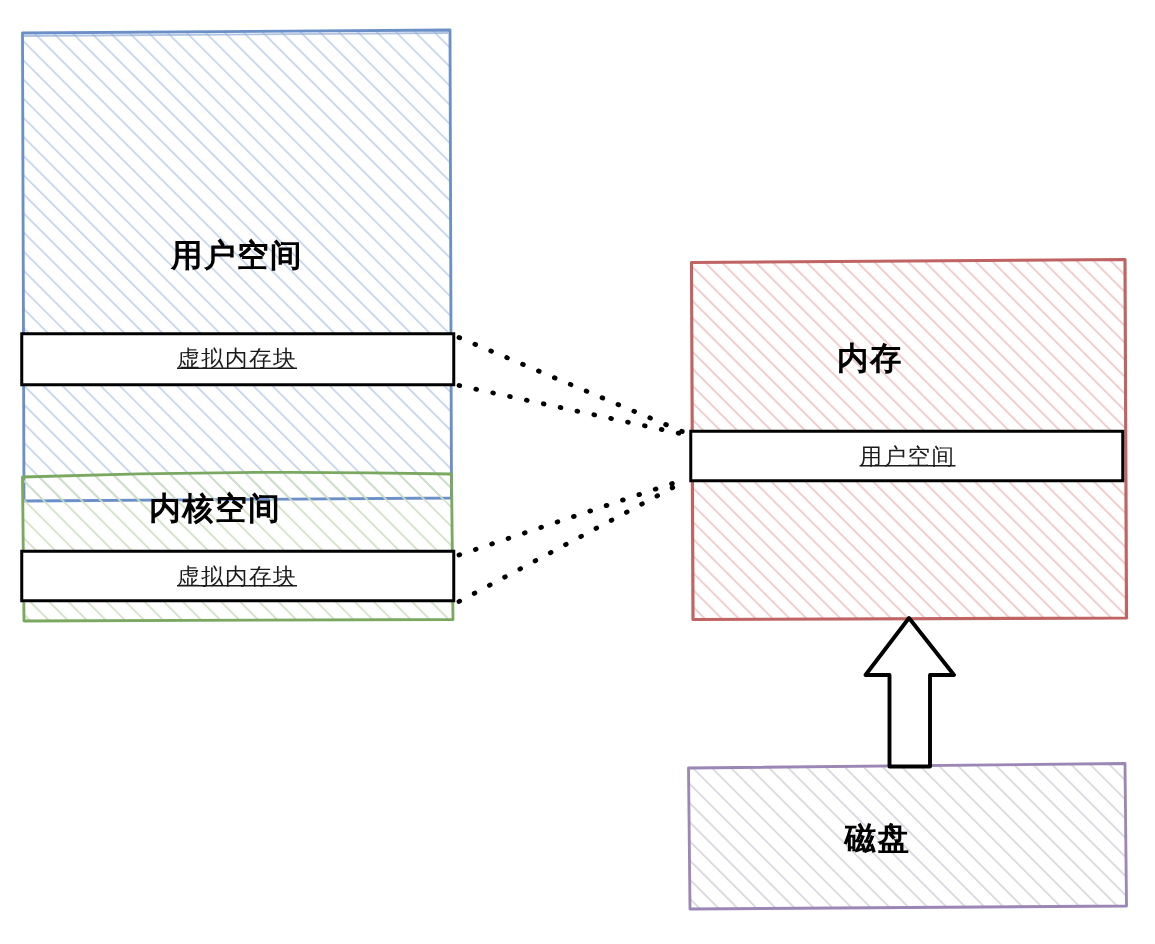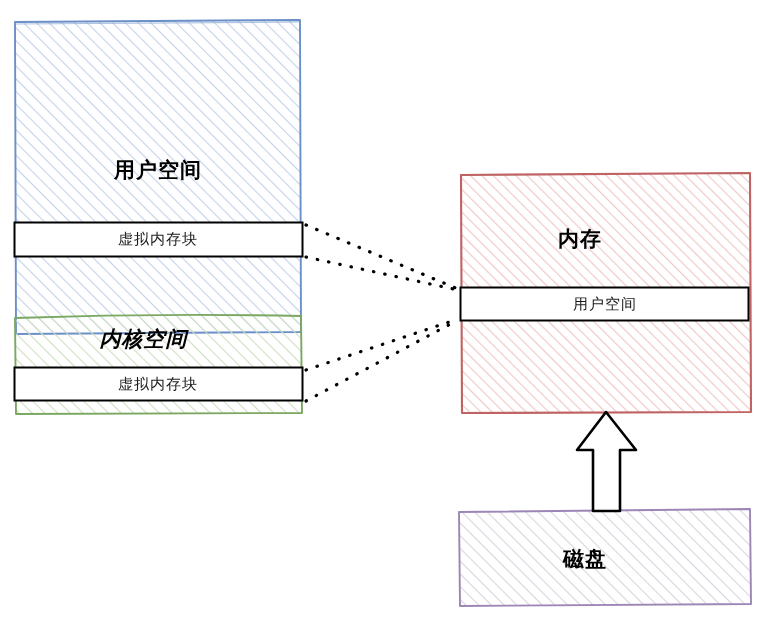--- a/index.html
+++ b/index.html
@@ -32,20 +32,21 @@
     letter-spacing: 1px;
   }
   .label-heading {
     font-weight: bold;
     font-size: 21px;
   }
   .label-sub {
     font-weight: normal;
     font-size: 15px;
     color: #1a1a1a;
+    text-decoration: underline;
   }
   .watermark {
     position: absolute;
     font-size: 14px;
     color: #b9b2c6;
     opacity: 0.85;
     white-space: nowrap;
     letter-spacing: 0.5px;
   }
 </style>
@@ -112,21 +113,21 @@
 
     <g>
       <path d="M606,412 L636,450 L620,450 L620,511 L593,511 L593,450 L577,450 Z" fill="#ffffff" stroke="#000000" stroke-width="2.6" stroke-linejoin="round"></path>
     </g>
   </svg>
 
   <div class="box-label label-heading" style="left:15px; top:120px; width:286px;margin-top:36px;">用户空间</div>
 
   <div class="box-label label-sub" style="left:15px; top:230px; width:286px;">虚拟内存块</div>
 
-  <div class="box-label label-heading" style="left:15px; top:325px; width:257px;font-style:italic;">内核空间</div>
+  <div class="box-label label-heading" style="left:15px; top:325px; width:257px;">内核空间</div>
 
   <div class="box-label label-sub" style="left:15px; top:375px; width:286px;">虚拟内存块</div>
 
   <div class="box-label label-heading" style="left:461px; top:225px; width:238px;">内存</div>
 
   <div class="box-label label-sub" style="left:461px; top:295px; width:288px;">用户空间</div>
 
   <div class="box-label label-heading" style="left:459px; top:545px; width:252px;">磁盘</div>
 
 

